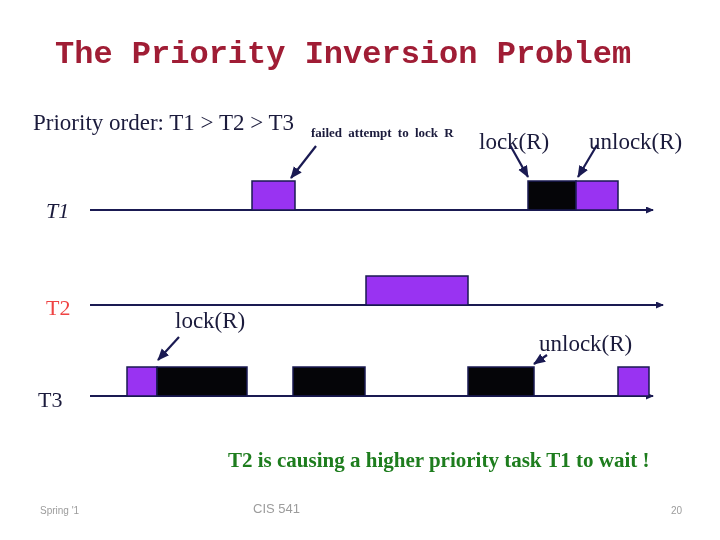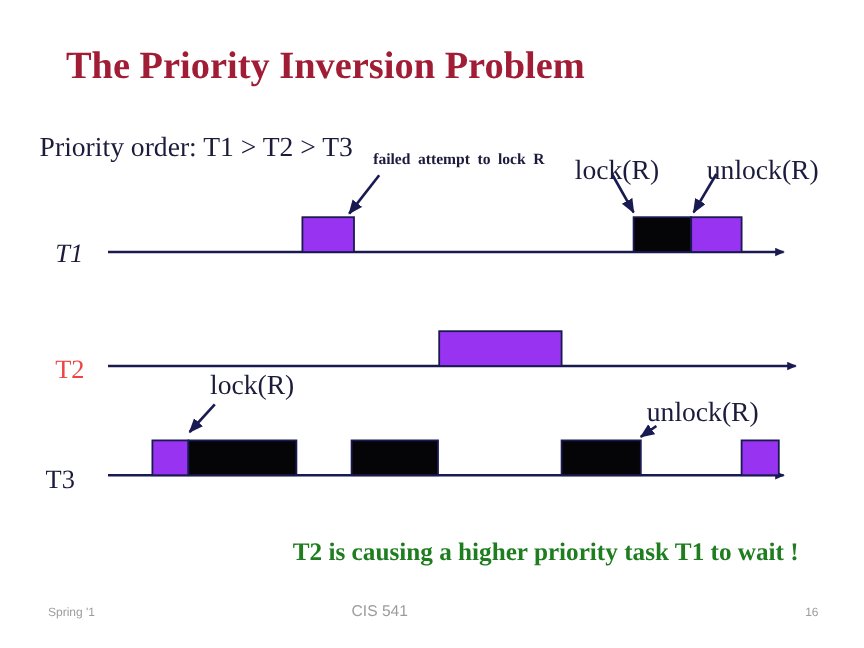--- a/index.html
+++ b/index.html
@@ -1,34 +1,34 @@
 <!DOCTYPE html>
 <html><head>
 <meta charset="utf-8">
 <style>
   html,body{margin:0;padding:0;background:#ffffff;}
   .slide{position:relative;width:720px;height:540px;background:#ffffff;overflow:hidden;
          font-family:"Liberation Serif", serif;}
   .abs{position:absolute;white-space:nowrap;}
-  .title{left:55px;top:36px;font-family:Liberation Serif, serif;font-weight:bold;
+  .title{left:55px;top:36px;font-family:Liberation Mono, monospace;font-weight:bold;
          font-size:32px;letter-spacing:0px;}
   .priority-order{left:33px;top:110px;font-size:23px;}
   .failed-label{left:311px;top:125px;font-size:13px;font-weight:bold;word-spacing:3px;}
   .t1-lock-label{left:479px;top:129px;font-size:23px;}
   .t1-unlock-label{left:589px;top:129px;font-size:23px;}
   .t2-lock-label{left:175px;top:308px;font-size:23px;}
   .t2-unlock-label{left:539px;top:331px;font-size:23px;}
   .row-label{font-size:22px;}
   .t1-label{left:46px;top:198px;font-style:italic;}
   .t2-label{left:46px;top:295px;}
   .t3-label{left:38px;top:387px;font-family:Liberation Serif, serif;}
   .conclusion{left:228px;top:448px;font-size:21px;font-weight:bold;}
   .footer{font-family:"Liberation Sans",sans-serif;}
   .footer-left{left:40px;top:505px;font-size:10px;}
-  .footer-center{left:253px;top:501px;font-size:13px;margin-left:40px;}
+  .footer-center{left:253px;top:501px;font-size:13px;}
   .footer-right{left:671px;top:505px;font-size:10px;}
   #diagram{position:absolute;left:0;top:0;width:720px;height:540px;}
 </style>
 </head>
 <body style="background: rgb(255, 255, 255);">
 
 <div class="slide">
 
   <svg id="diagram" viewBox="0 0 720 540" xmlns="http://www.w3.org/2000/svg">
     <defs>
@@ -65,19 +65,19 @@
   <div class="abs failed-label" style="color: rgb(27, 27, 60);">failed attempt to lock R</div>
   <div class="abs t1-lock-label" style="color: rgb(27, 27, 60);">lock(R)</div>
   <div class="abs t1-unlock-label" style="color: rgb(27, 27, 60);">unlock(R)</div>
   <div class="abs t2-lock-label" style="color: rgb(27, 27, 60);">lock(R)</div>
   <div class="abs t2-unlock-label" style="color: rgb(27, 27, 60);">unlock(R)</div>
 
   <div class="abs row-label t1-label" style="color: rgb(27, 27, 60);">T1</div>
   <div class="abs row-label t2-label" style="color: #ef4444;">T2</div>
   <div class="abs row-label t3-label" style="color: rgb(27, 27, 60);">T3</div>
 
-  <div class="abs conclusion" style="color: rgb(30, 125, 30); margin-left: 16px;">T2 is causing a higher priority task T1 to wait !</div>
+  <div class="abs conclusion" style="color: rgb(30, 125, 30);">T2 is causing a higher priority task T1 to wait !</div>
 
   <div class="abs footer footer-left" style="color: rgb(156, 156, 156);">Spring '1</div>
   <div class="abs footer footer-center" style="color: rgb(156, 156, 156);">CIS 541</div>
-  <div class="abs footer footer-right" style="color: rgb(156, 156, 156);">16</div>
+  <div class="abs footer footer-right" style="color: rgb(156, 156, 156);">20</div>
 
 </div>
 
 </body></html>

